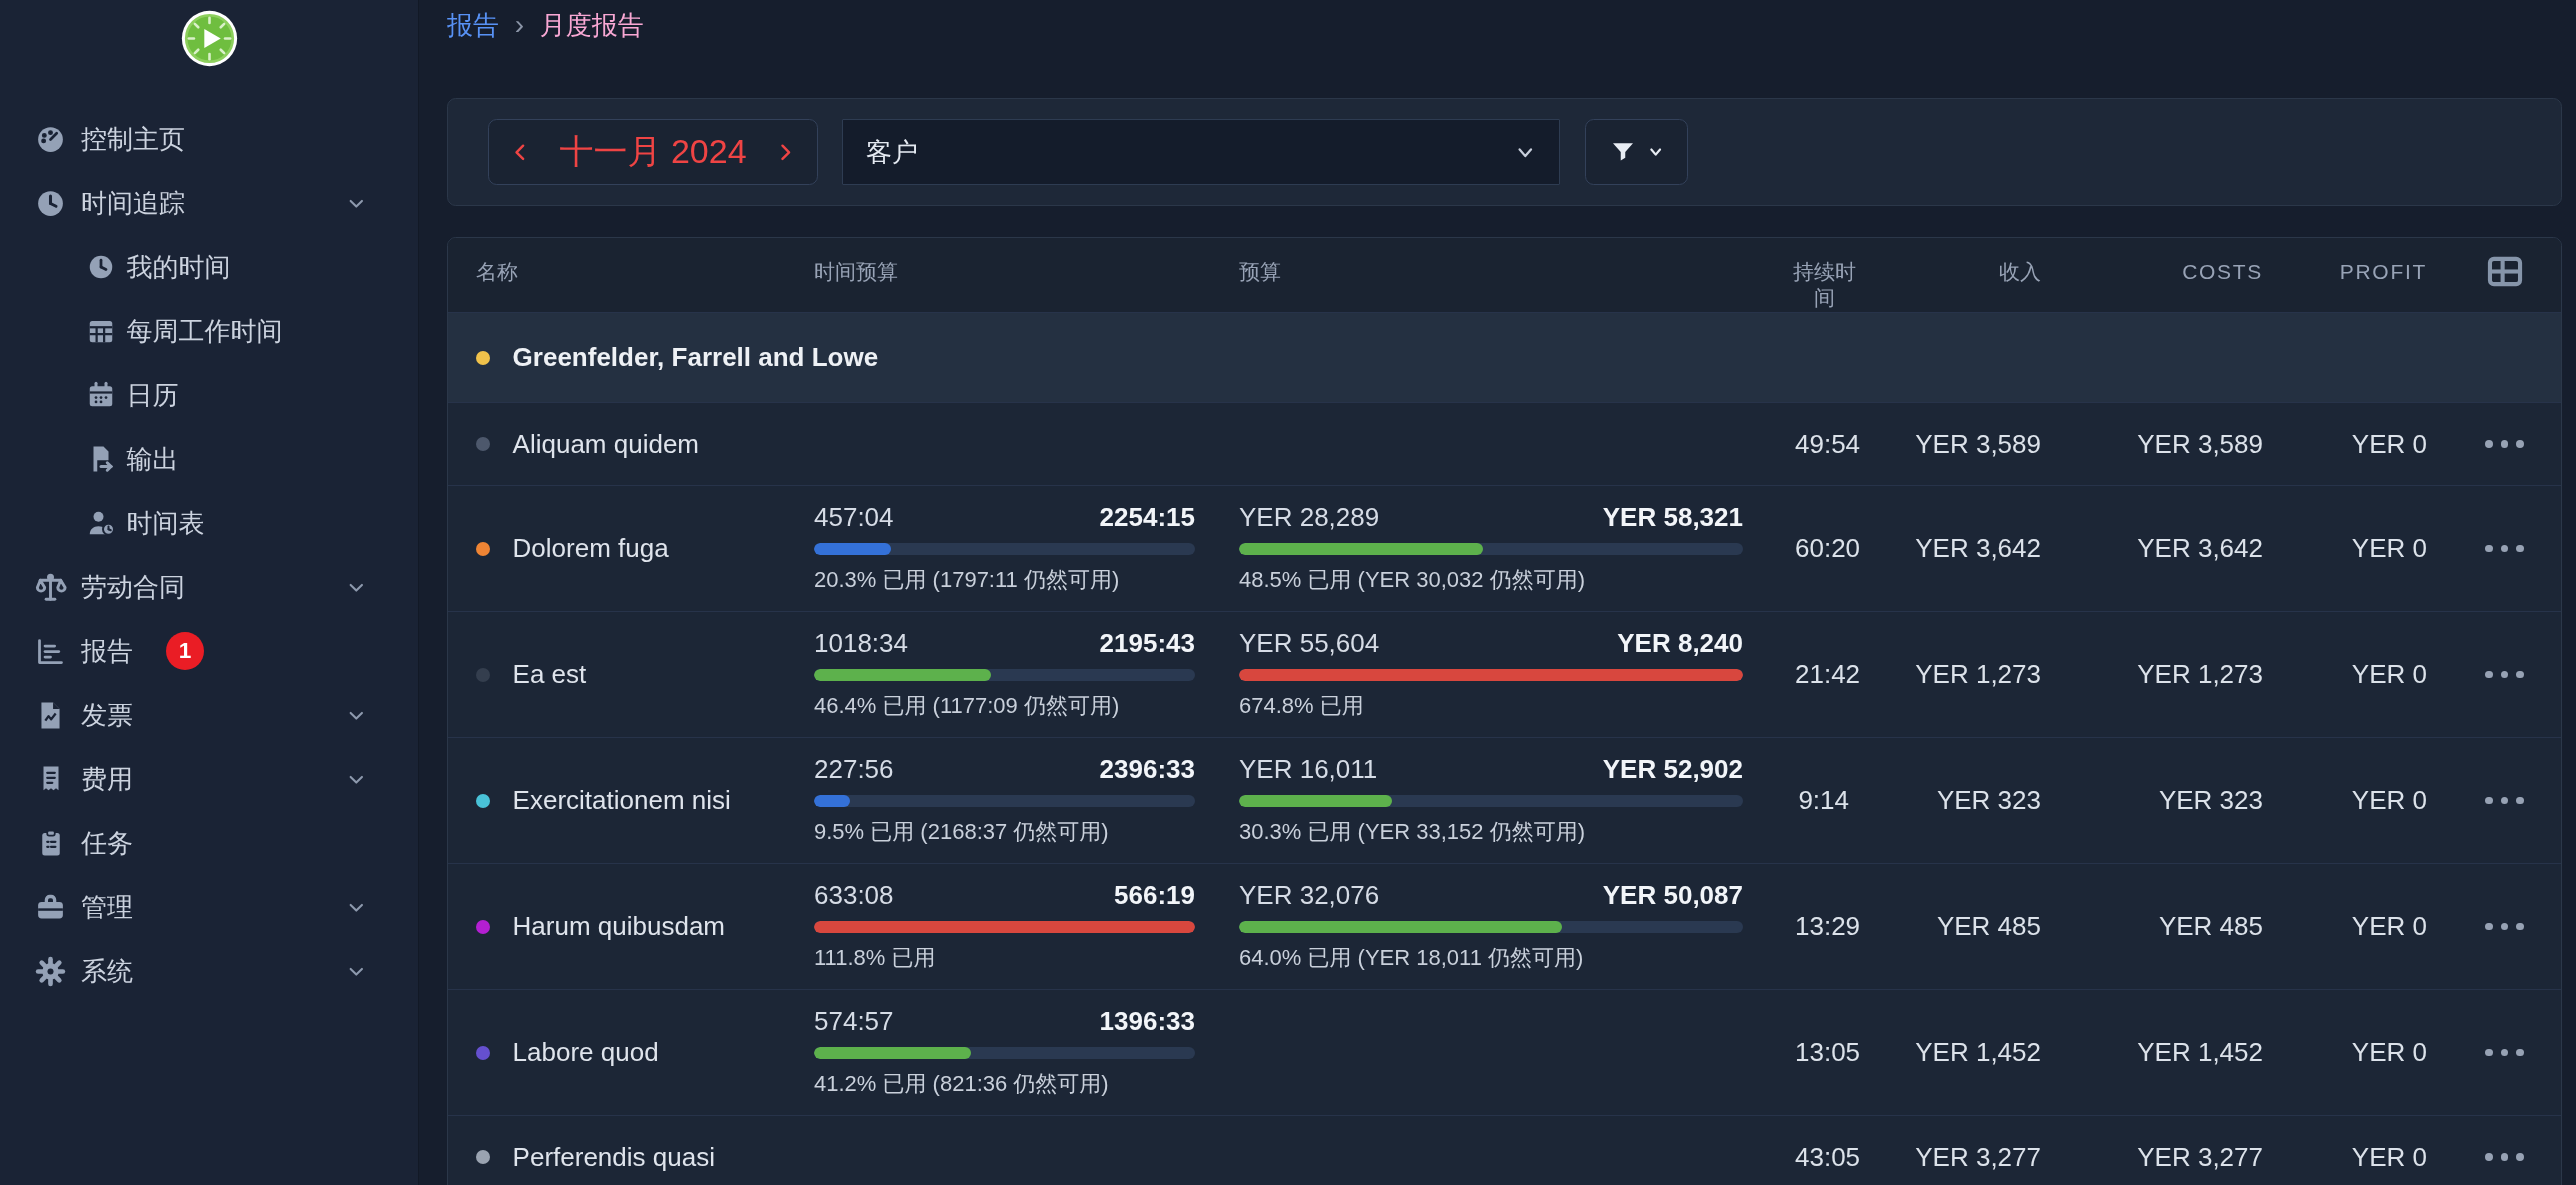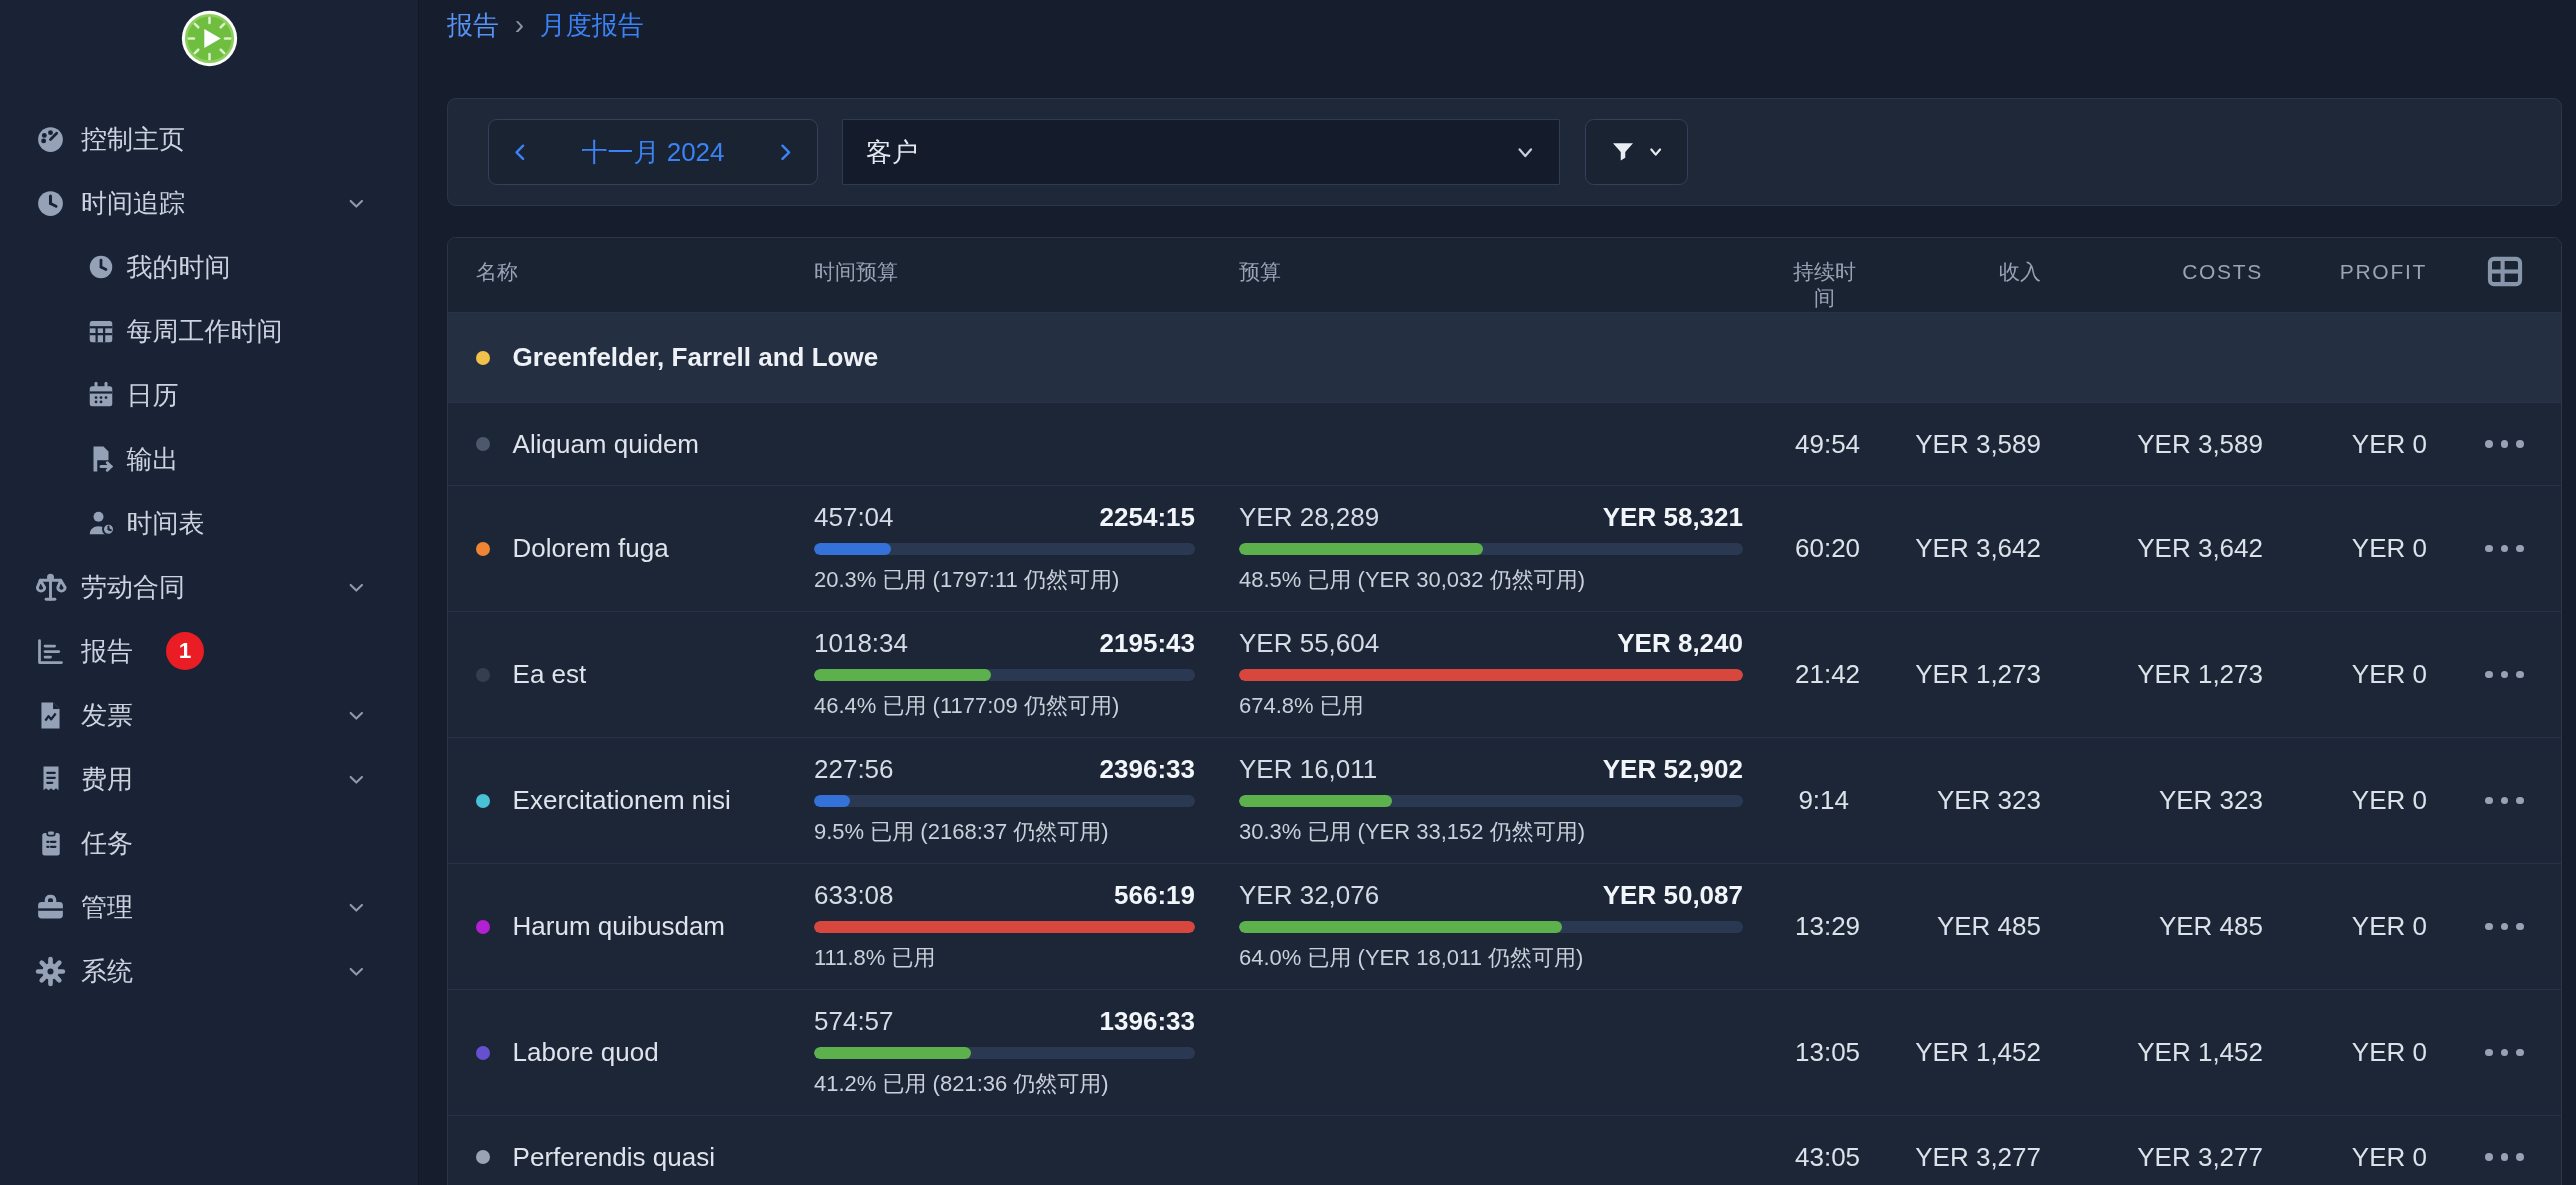--- a/index.html
+++ b/index.html
@@ -32,32 +32,32 @@
     margin-left:33px; min-width:38px; height:38px; border-radius:50%;
     background:#ea1d25; color:#fff; font-size:22.6px; font-weight:bold;
     display:flex; align-items:center; justify-content:center; padding:0 7px;
   }
 
   
   .main { flex:1; padding:0 0 0 28px; position:relative; }
   .breadcrumb { display:flex; align-items:center; height:50px; gap:15.7px; }
   .breadcrumb .bc-link { color:#5892f5; text-decoration:none; cursor:pointer; }
   .breadcrumb .bc-sep { color:#8b95a7; font-size:28px; }
-  .breadcrumb .bc-current { color:#3b82f6; }
+  .breadcrumb .bc-current { color:#f9a8d4; }
 
   
   .toolbar-card {
     width:2115px; height:108px; margin-top:48px;
     background:#1e2838; border:1.7px solid #2b3749; border-radius:8.7px;
     display:flex; align-items:center; padding:0 40px; gap:24.4px;
   }
   .btn-group { display:flex; height:66px; border:1.7px solid #33415a; border-radius:8.7px; overflow:hidden; background:#1a2332; }
   .btn-group .bg-btn {
     display:flex; align-items:center; justify-content:center;
-    color:#3b82f6; cursor:pointer; background:transparent; border:none; font-size:26px;
+    color:#ef4444; cursor:pointer; background:transparent; border:none; font-size:34px;
   }
   .bg-prev, .bg-next { width:63px; }
   .bg-label { width:202px; border-left:1.7px solid #33415a; border-right:1.7px solid #33415a; color:#e8ecf2; }
   .select {
     width:718px; height:66px; background:#141c2b; border:1.7px solid #2e3c52; border-radius:1px;
     display:flex; align-items:center; justify-content:space-between; padding:0 22.6px; cursor:pointer; color:#e4e9f1;
   }
   .select .sel-caret { color:#c7cedb; display:flex; }
   .filter-btn {
     width:103px; height:66px; background:#1a2332; border:1.7px solid #33415a; border-radius:8.7px;

